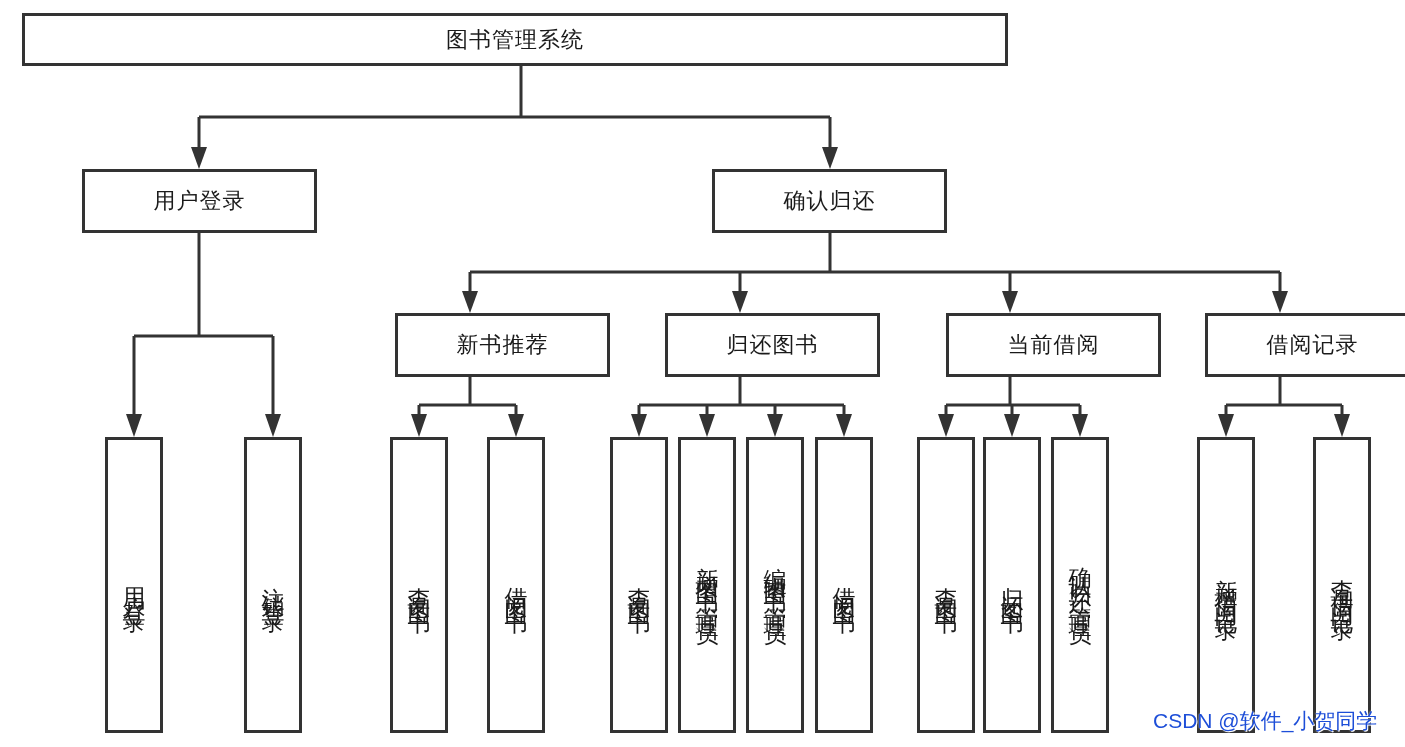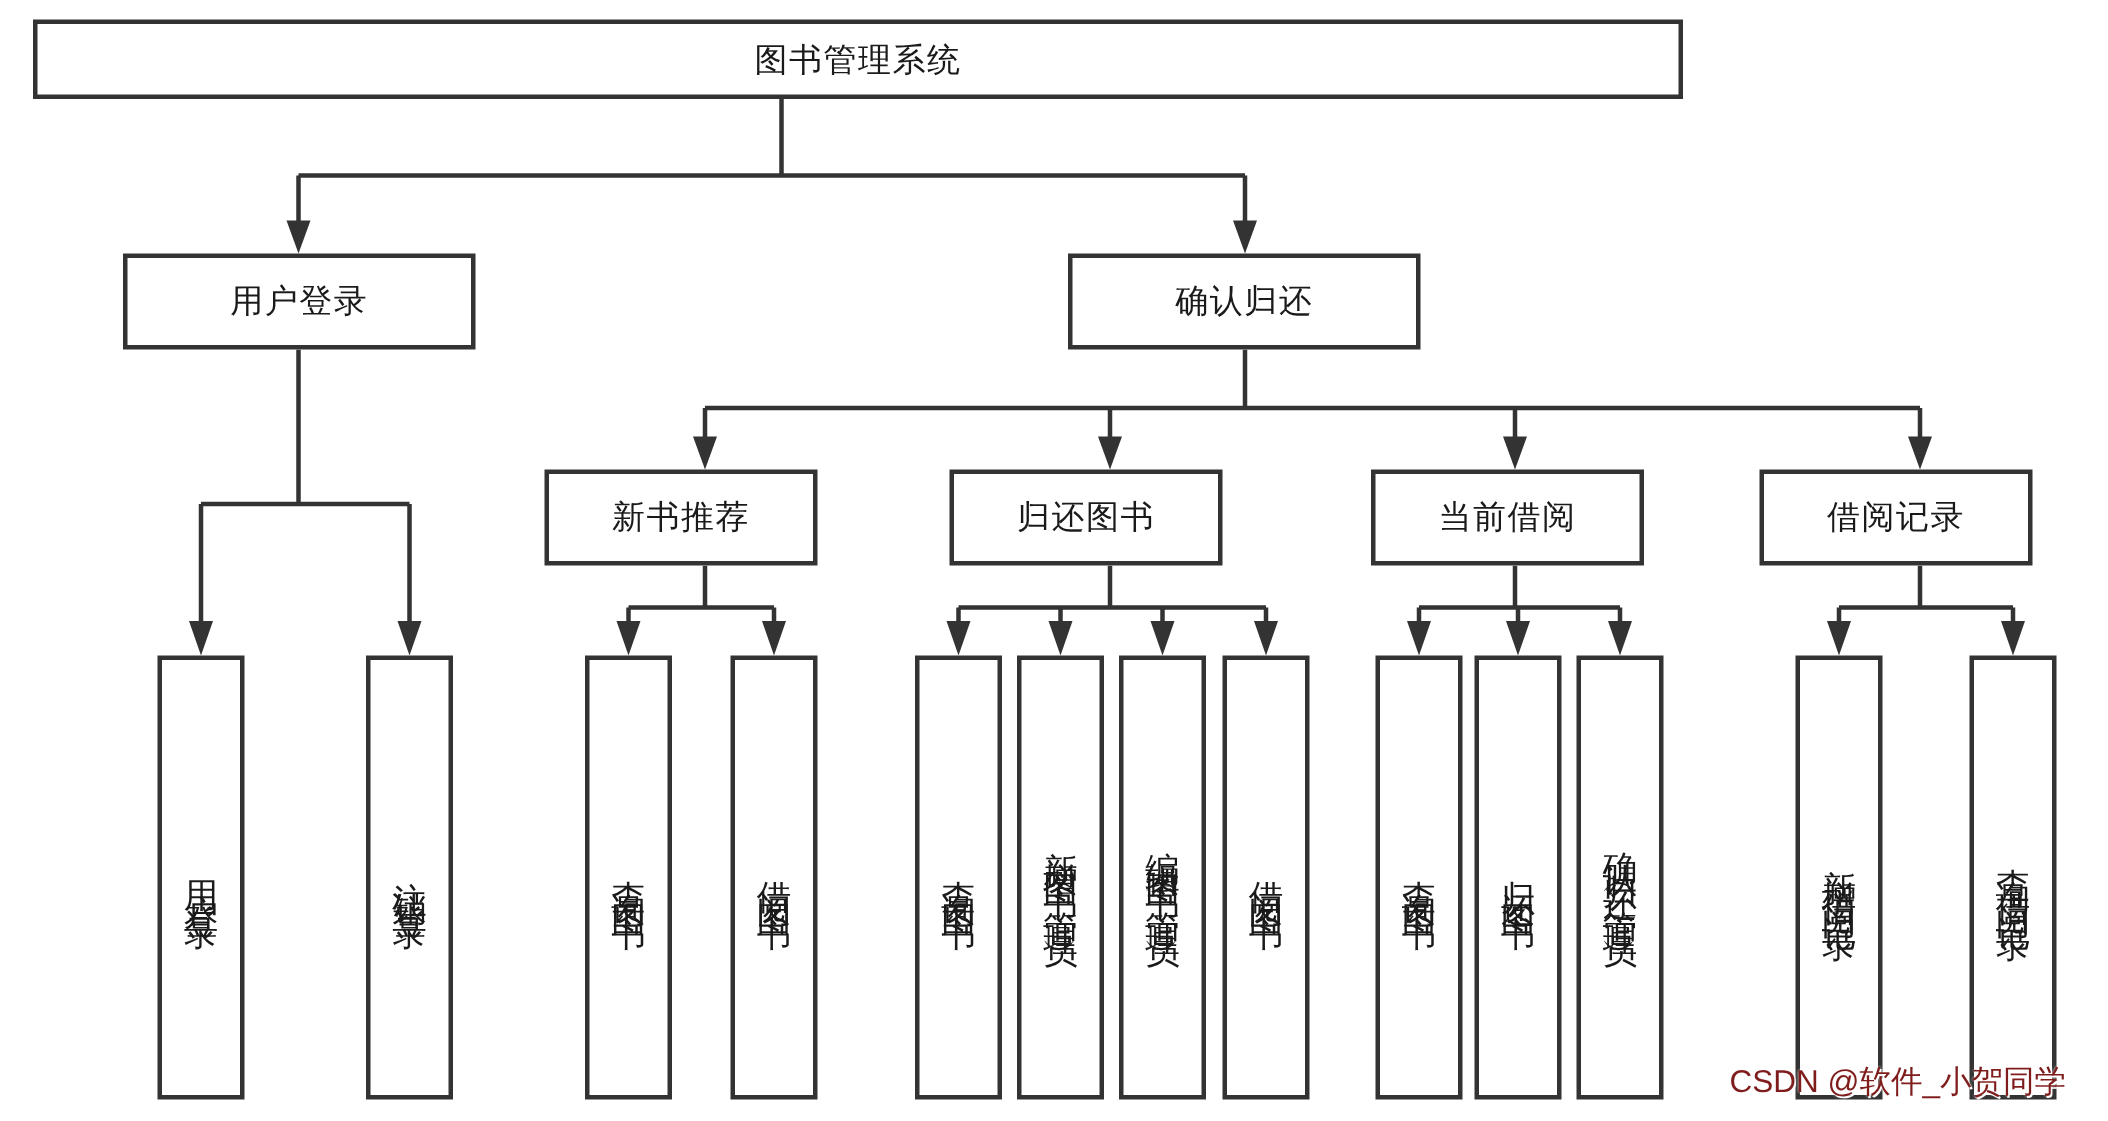--- a/index.html
+++ b/index.html
@@ -26,43 +26,43 @@
     background:#ffffff;
     display:flex;align-items:center;justify-content:center;
     color:#1a1a1a;
     z-index:1;
   }
   .hnode{
     font-size:22px;
     letter-spacing:1px;
   }
   .root{
-    left:22px;top:13px;width:1100px;height:53px;
+    left:22px;top:13px;width:986px;height:53px;
   }
   .lvl2{top:169px;width:235px;height:64px;}
-  .lvl3{top:313px;width:182px;height:64px;}
+  .lvl3{top:313px;width:215px;height:64px;margin-left:32px;}
   .leaf{
     top:437px;width:58px;height:296px;
     overflow:hidden;
   }
   .vtext{
     writing-mode:vertical-rl;
     text-orientation:mixed;
     font-size:23px;
     letter-spacing:8px;
     line-height:1;
     color:#1a1a1a;
     white-space:nowrap;
   }
   .watermark{
     position:absolute;
     left:1153px;top:707px;width:246px;
     z-index:2;
     font-size:21px;
-    color:#7f1d1d;
+    color:#1d4ed8;
     text-shadow:0 0 2px #ffffff,1px 1px 0 #ffffff;
     white-space:nowrap;
   }
 </style>
 </head>
 <body>
 
 <div class="stage">
 
   <svg class="connectors" width="1405" height="747" viewBox="0 0 1405 747" aria-hidden="true">

